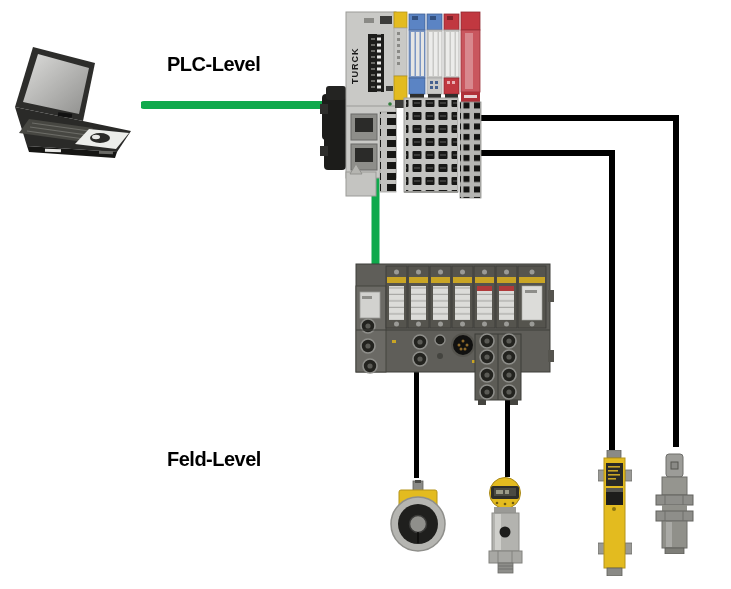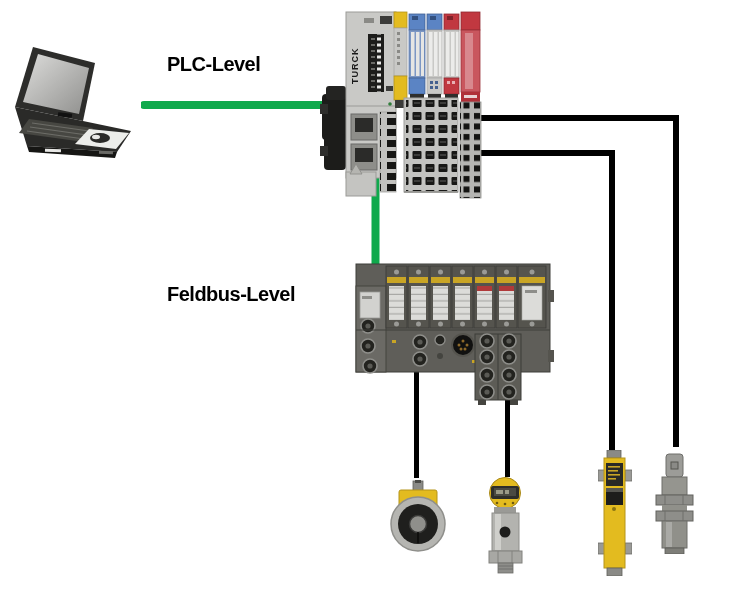--- a/index.html
+++ b/index.html
@@ -378,15 +378,15 @@
       <rect x="4" y="59" width="37" height="10" fill="#8e8e8a" stroke="#62625e" stroke-width="1"></rect>
       <line x1="13" y1="59" x2="13" y2="69" stroke="#6e6e6a" stroke-width="1"></line>
       <line x1="31" y1="59" x2="31" y2="69" stroke="#6e6e6a" stroke-width="1"></line>
       <rect x="10" y="69" width="25" height="27" fill="#90908a" stroke="#6e6e6a" stroke-width="1"></rect>
       <rect x="14" y="70" width="6" height="25" fill="#aaaaa6"></rect>
       <rect x="13" y="96" width="19" height="6" fill="#7e7e78" stroke="#5a5a56" stroke-width="0.8"></rect>
     </svg>
   </div>
 
   <div class="level-label label-plc">PLC-Level</div>
-  <div class="level-label label-feldbus">Feldbus-Level</div>
+  <div class="level-label label-feld">Feld-Level</div>
 
 </div>
 
 </body></html>

